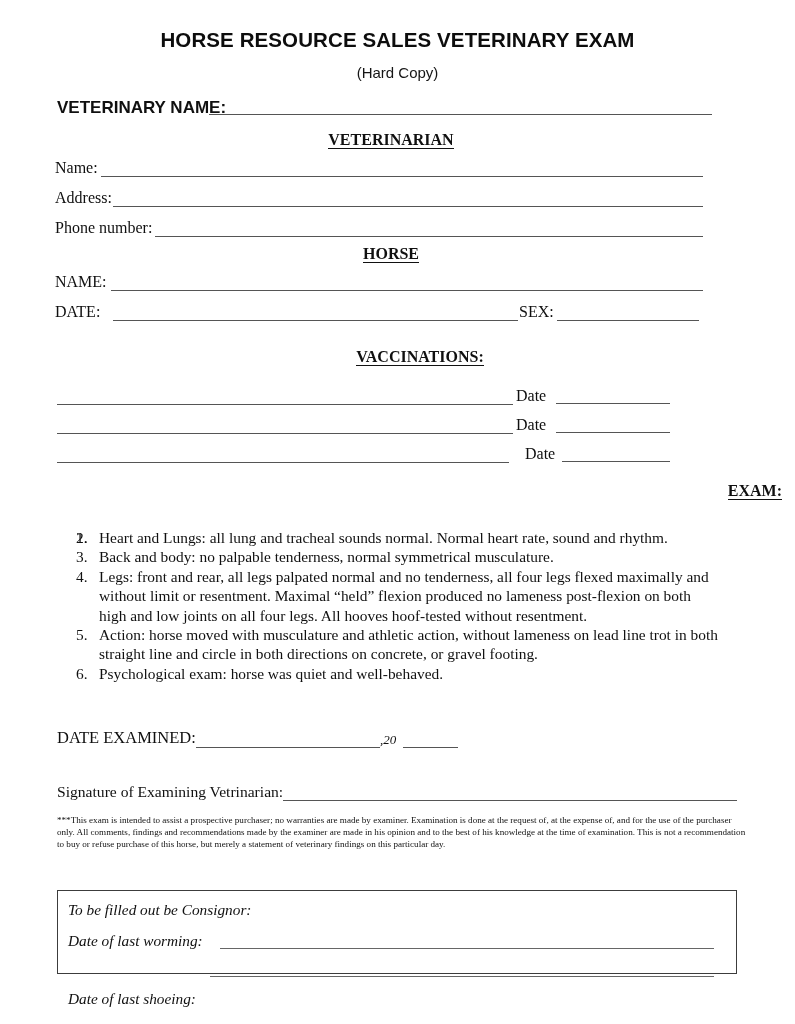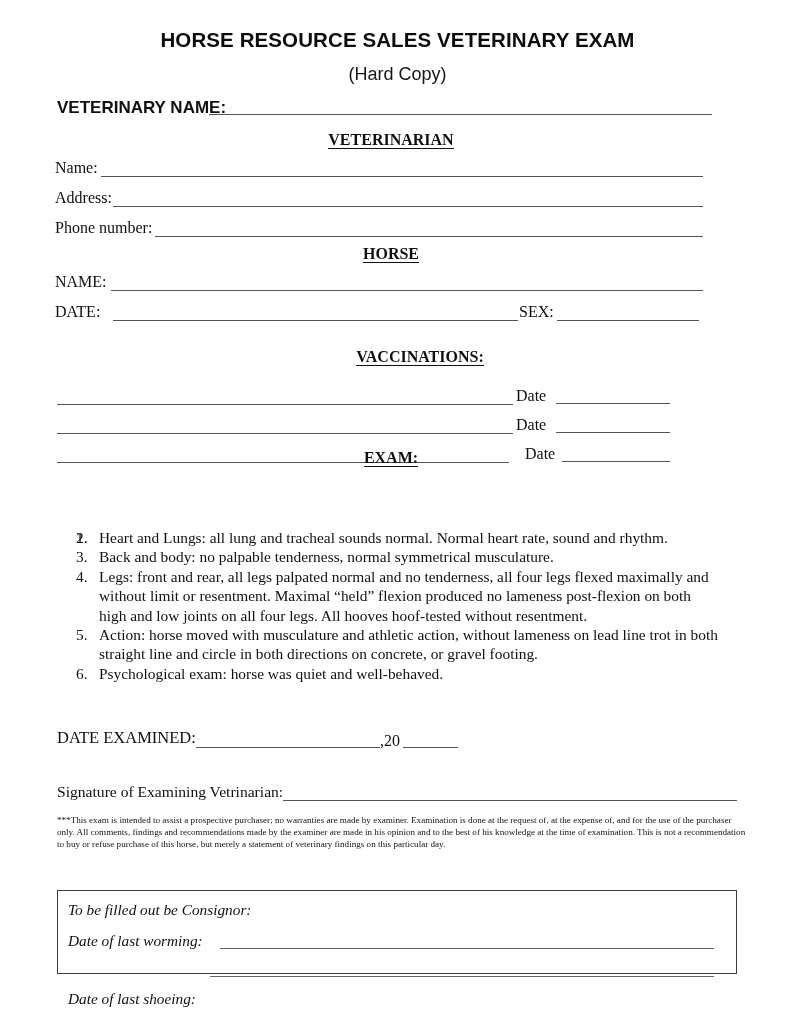--- a/index.html
+++ b/index.html
@@ -30,21 +30,21 @@
     letter-spacing: 0.1px;
     color: #0d0d0d;
   }
   .doc-subtitle {
     position: absolute;
     top: 64px;
     left: 0;
     width: 795px;
     text-align: center;
     font-family: "Liberation Sans", "DejaVu Sans", sans-serif;
-    font-size: 18px;
+    font-size: 15px;
     color: #151515;
   }
 
   
   .t {
     position: absolute;
     white-space: pre;
     font-size: 16px;
     line-height: 1;
   }
@@ -172,21 +172,21 @@
   <div class="rule" style="left:556px; top:403px; width:114px;"></div>
 
   <div class="rule" style="left:57px; top:433px; width:456px;"></div>
   <div class="t" style="left:516px; top:417px;">Date</div>
   <div class="rule" style="left:556px; top:432px; width:114px;"></div>
 
   <div class="rule" style="left:57px; top:462px; width:452px;"></div>
   <div class="t" style="left:525px; top:446px;">Date</div>
   <div class="rule" style="left:562px; top:461px; width:108px;"></div>
 
-  <div class="hdr" style="top:449px;">
+  <div class="hdr" style="top:482px;text-align:right;">
     <span>EXAM:</span>
   </div>
 
   <div class="exam-list">
     <div class="exam-item">
       <span class="exam-num">1.</span>
     </div>
     <div class="exam-item">
       <span class="exam-num">2.</span>
       <span>Heart and Lungs: all lung and tracheal sounds normal. Normal heart rate, sound and rhythm.</span>
@@ -204,21 +204,21 @@
       <span>Action: horse moved with musculature and athletic action, without lameness on lead line trot in both straight line and circle in both directions on concrete, or gravel footing.</span>
     </div>
     <div class="exam-item">
       <span class="exam-num">6.</span>
       <span>Psychological exam: horse was quiet and well-behaved.</span>
     </div>
   </div>
 
   <div class="t" style="left:57px; top:730px; font-size:16.5px;">DATE EXAMINED:</div>
   <div class="rule" style="left:196px; top:747px; width:184px;"></div>
-  <div class="t" style="left:380px; top:733px; font-size:16px;">,20</div>
+  <div class="t" style="left:380px; top:733px; font-size:13px;font-style:italic;">,20</div>
   <div class="rule" style="left:403px; top:747px; width:55px;"></div>
 
   <div class="t" style="left:57px; top:784px; font-size:15.6px;">Signature of Examining Vetrinarian:</div>
   <div class="rule" style="left:283px; top:800px; width:454px;"></div>
 
   <div class="disclaimer">***This exam is intended to assist a prospective purchaser; no warranties are made by examiner.  Examination is done at the request of, at the expense of, and for the use of the purchaser only. All comments, findings and recommendations made by the examiner are made in his opinion and to the best of his knowledge at the time of examination.  This is not a recommendation to buy or refuse purchase of this horse, but merely a statement of veterinary findings on this particular day.</div>
 
   <div class="consignor-box">
     <div class="consignor-line" style="left:10px; top:10px;">To be filled out be Consignor:</div>
 

